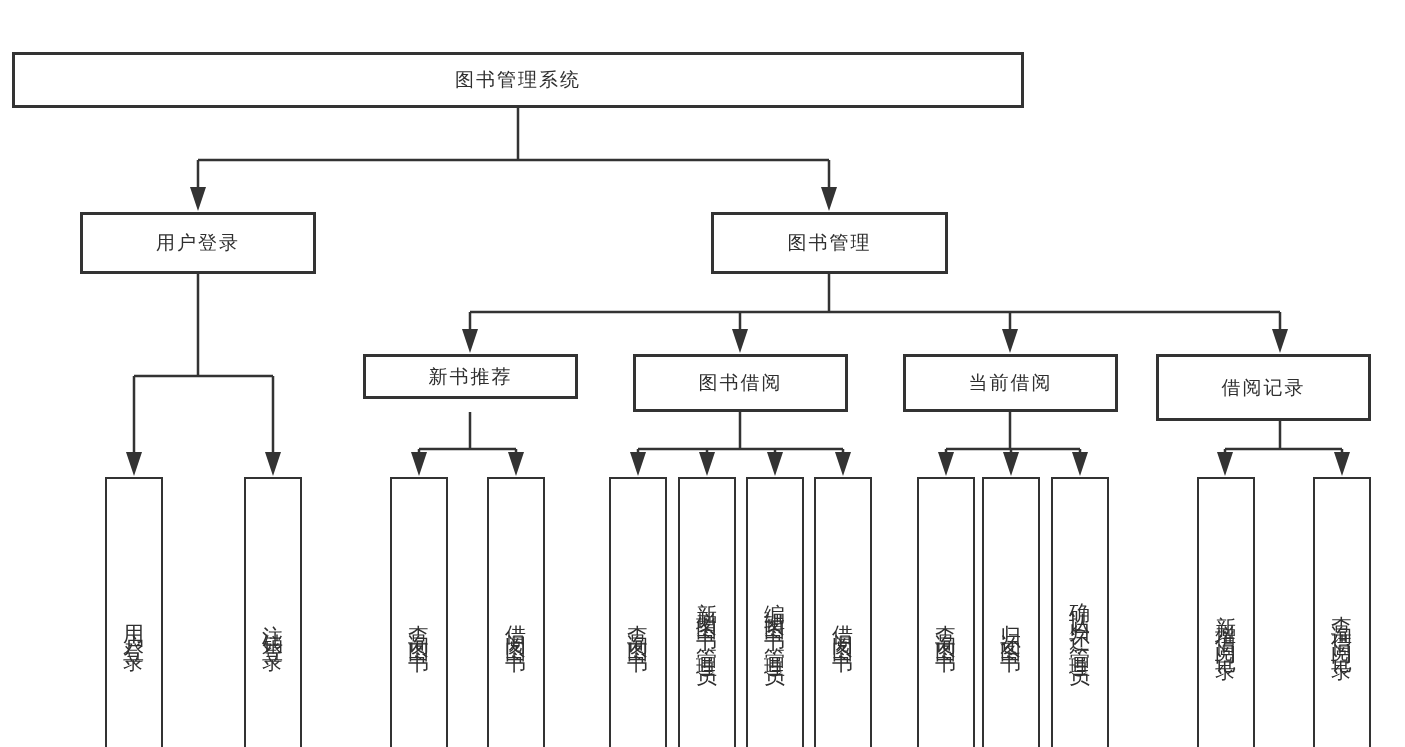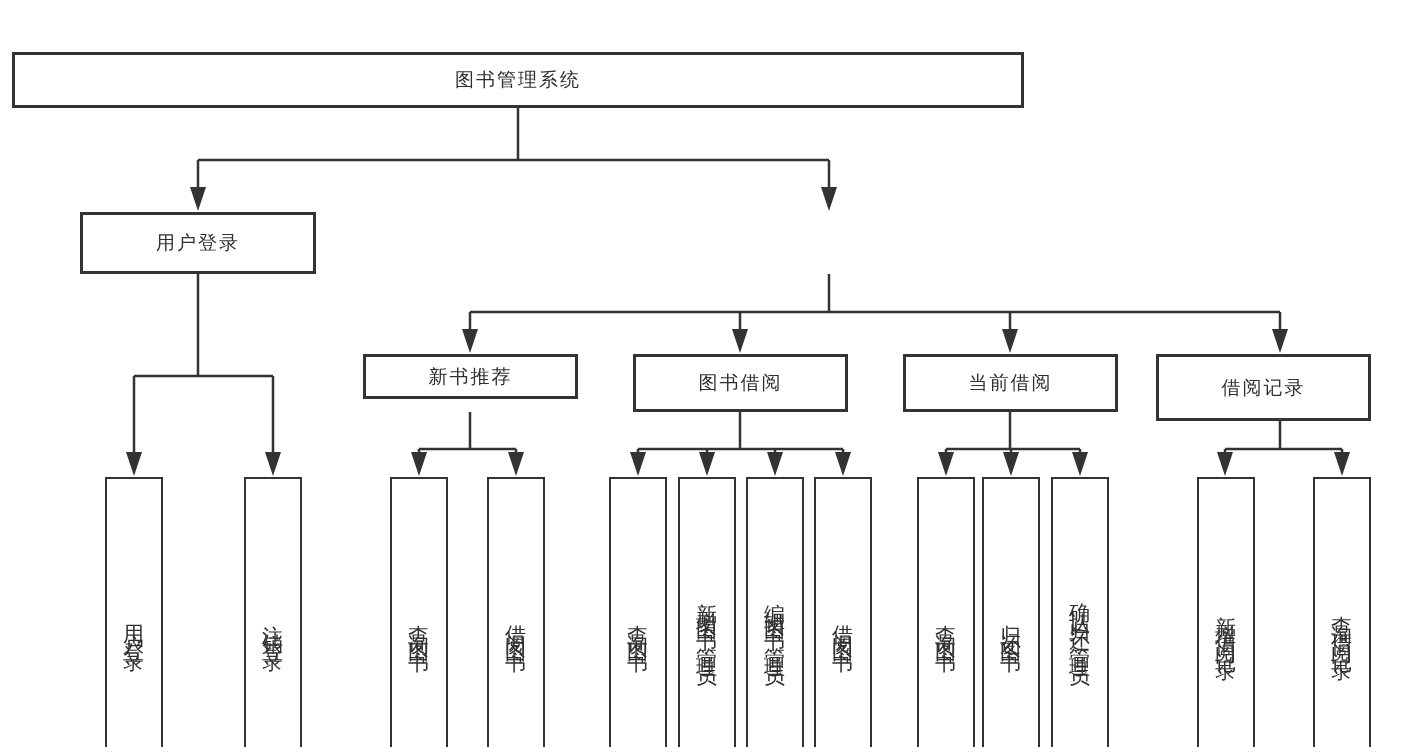--- a/index.html
+++ b/index.html
@@ -77,20 +77,21 @@
     <g>
       <path d="M1280,372 V409 M1225,409 H1342 M1225,409 V413 M1342,409 V413"></path>
       <polygon points="1217,412 1233,412 1225,436"></polygon>
       <polygon points="1334,412 1350,412 1342,436"></polygon>
     </g>
   </svg>
 
   <div class="node h" style="left:12px; top:12px; width:1012px; height:56px;">图书管理系统</div>
 
   <div class="node h" style="left:80px; top:172px; width:236px; height:62px;">用户登录</div>
+  <div class="node h" style="left:711px; top:172px; width:237px; height:62px;">图书管理</div>
 
   <div class="node h" style="left:363px; top:314px; width:215px; height:45px;">新书推荐</div>
   <div class="node h" style="left:633px; top:314px; width:215px; height:58px;">图书借阅</div>
   <div class="node h" style="left:903px; top:314px; width:215px; height:58px;">当前借阅</div>
   <div class="node h" style="left:1156px; top:314px; width:215px; height:67px;">借阅记录</div>
 
   <div class="node v" style="left:105px; top:437px; width:58px; height:298px;">用户登录</div>
   <div class="node v" style="left:244px; top:437px; width:58px; height:298px;">注销登录</div>
 
   <div class="node v" style="left:390px; top:437px; width:58px; height:298px;">查询图书</div>

